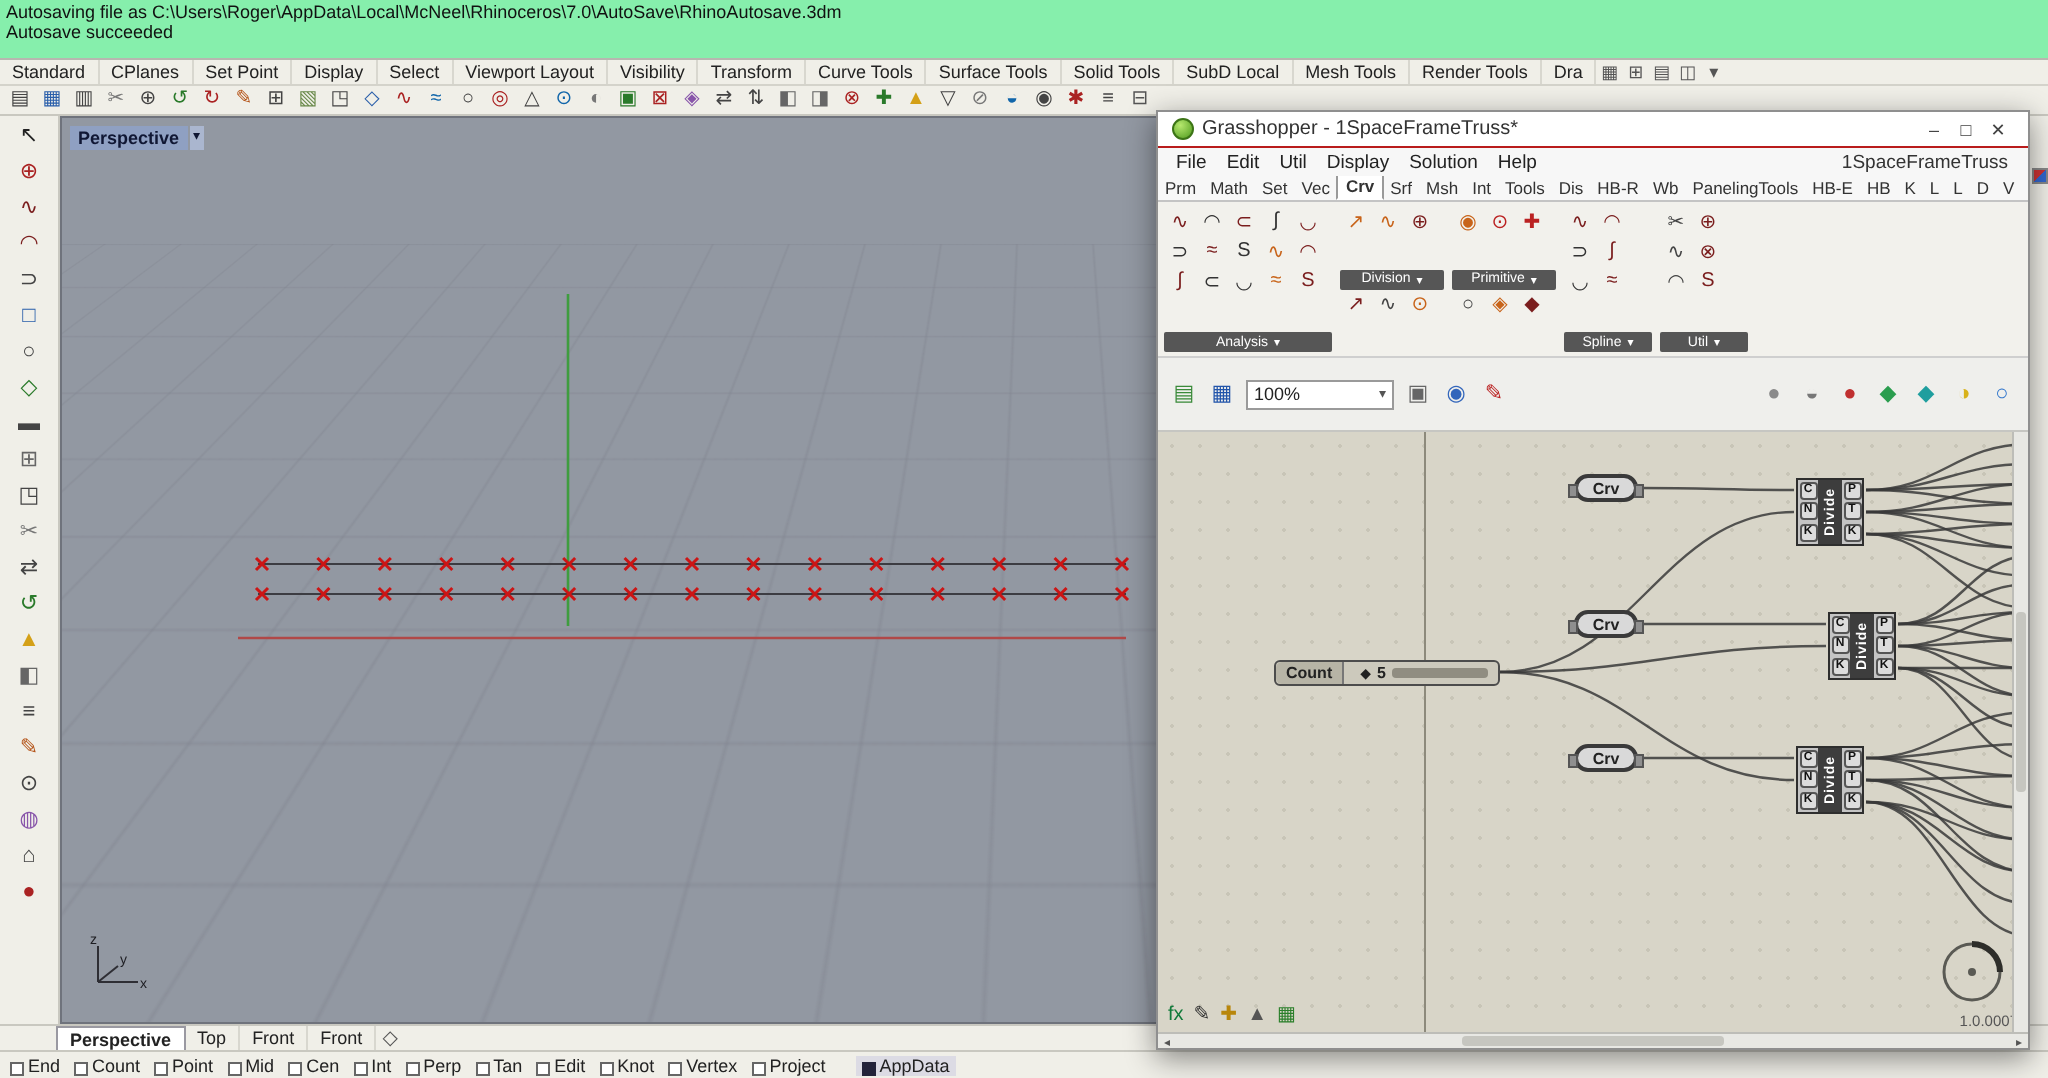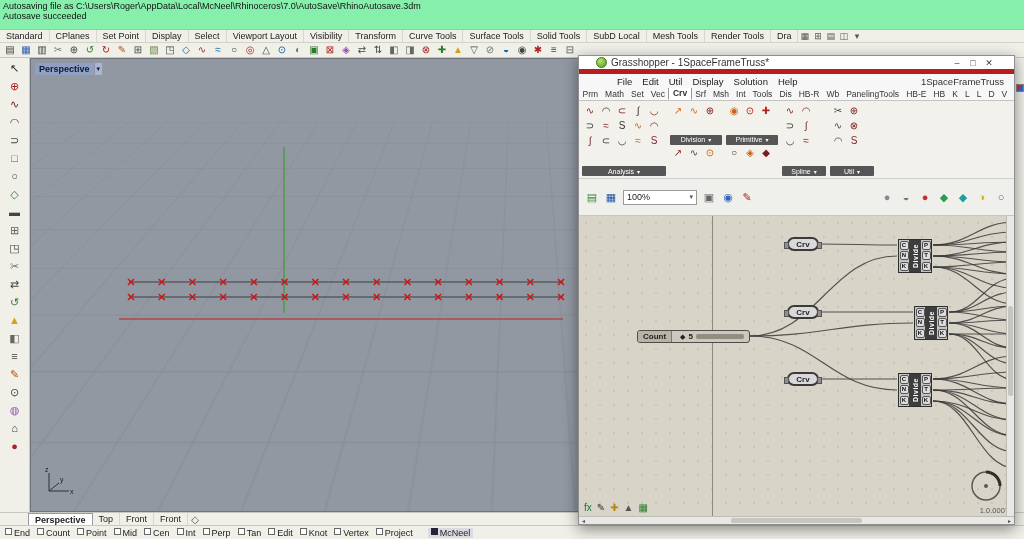--- a/index.html
+++ b/index.html
@@ -46,30 +46,30 @@
   #rh-right .panelicon { position:absolute; top:26px; left:1px; width:8px; height:8px;
     background:linear-gradient(135deg,#c33 50%, #36c 50%); border:1px solid #888; }
 
   
   #vp-tabs { position:absolute; left:0; right:0; bottom:14px; height:13px; background:#f0efe8;
     border-top:1px solid #c9c8c0; display:flex; align-items:stretch; font-size:9px; padding-left:28px; color:#222; }
   .vp-tab { padding:0 6px; display:flex; align-items:center; border-right:1px solid #d8d7cf; cursor:default; }
   .vp-tab.active { background:#ffffff; font-weight:bold; border:1px solid #9a99a1; border-bottom:none; }
   #osnap { position:absolute; left:0; right:0; bottom:0; height:14px; background:#f0efe8;
     border-top:1px solid #c9c8c0; display:flex; align-items:center; gap:7px; padding-left:5px; font-size:9px; color:#222; }
-  .os-item { display:flex; align-items:flex-start; gap:2px; cursor:default; white-space:nowrap; }
+  .os-item { display:flex; align-items:flex-end; gap:2px; cursor:default; white-space:nowrap; }
   .cb { width:7px; height:7px; border:1px solid #666; background:#fff; display:inline-block; }
   .cb.dark { background:#23233a; border-color:#23233a; }
   .os-item.disable { margin-left:8px; background:#dcdbe4; padding:0 3px; }
 
   
   #gh { position:absolute; left:578px; top:55px; width:437px; height:470px; z-index:10;
     background:#f0f0f0; border:1px solid #8f8f8f; box-shadow:0 4px 14px rgba(0,0,0,.45);
     display:flex; flex-direction:column; font-size:9px; color:#222; }
-  #gh-title { height:18px; background:#fff; display:flex; align-items:center; padding:0 17px; gap:4px; border-bottom:5px solid #b91c1c; }
+  #gh-title { height:18px; background:#fff; display:flex; align-items:center; padding:0 7px; gap:4px; border-bottom:1px solid #b91c1c; }
   #gh-logo { width:11px; height:11px; border-radius:50%; background:radial-gradient(circle at 35% 30%, #b6e86e, #4f9a1e); border:1px solid #3c7416; }
   #gh-title .ttl { flex:1; font-size:10px; color:#333; }
   .winbtn { width:16px; text-align:center; font-size:9px; color:#444; cursor:default; }
   #gh-menu { height:14px; background:#f7f7f7; display:flex; align-items:center; padding:0 4px; font-size:9.5px; }
   .gh-menu-item { padding:0 5px; cursor:default; }
   #gh-docname { margin-left:auto; padding-right:6px; color:#333; }
   #gh-tabs { height:13px; background:#f7f7f7; border-bottom:1px solid #c4c4c4; display:flex; align-items:flex-end; font-size:8.5px; overflow:hidden; }
   .gh-tab { padding:0 3.5px; line-height:12px; cursor:default; color:#333; white-space:nowrap; }
   .gh-tab.active { background:#fff; border:1px solid #9a9a9a; border-bottom:1px solid #fff; font-weight:bold; }
 
@@ -337,37 +337,37 @@
       <span class="os-item">
         <span class="cb"></span>
         <span>Vertex</span>
       </span>
       <span class="os-item">
         <span class="cb"></span>
         <span>Project</span>
       </span>
       <span class="os-item disable">
         <span class="cb dark"></span>
-        <span>McNeel</span>
+        <span>AppData</span>
       </span>
     </div>
 
   <div id="gh">
     <div id="gh-title">
       <span id="gh-logo"></span>
       <span class="ttl">Grasshopper - 1SpaceFrameTruss*</span>
       <span id="gh-winbtns" style="display:flex;">
           <span class="winbtn">–</span>
           <span class="winbtn">□</span>
           <span class="winbtn">✕</span>
         </span>
     </div>
 
     <div id="gh-menu">
-      <span id="gh-menu-items" style="display:flex;margin-left:29px;">
+      <span id="gh-menu-items" style="display:flex;">
           <span class="gh-menu-item">File</span>
           <span class="gh-menu-item">Edit</span>
           <span class="gh-menu-item">Util</span>
           <span class="gh-menu-item">Display</span>
           <span class="gh-menu-item">Solution</span>
           <span class="gh-menu-item">Help</span>
         </span>
       <span id="gh-docname">1SpaceFrameTruss</span>
     </div>
 

